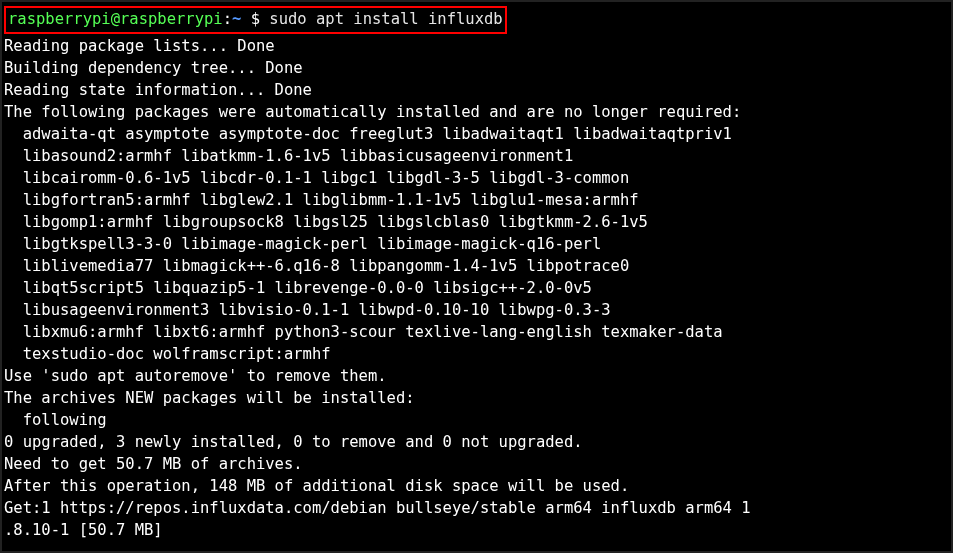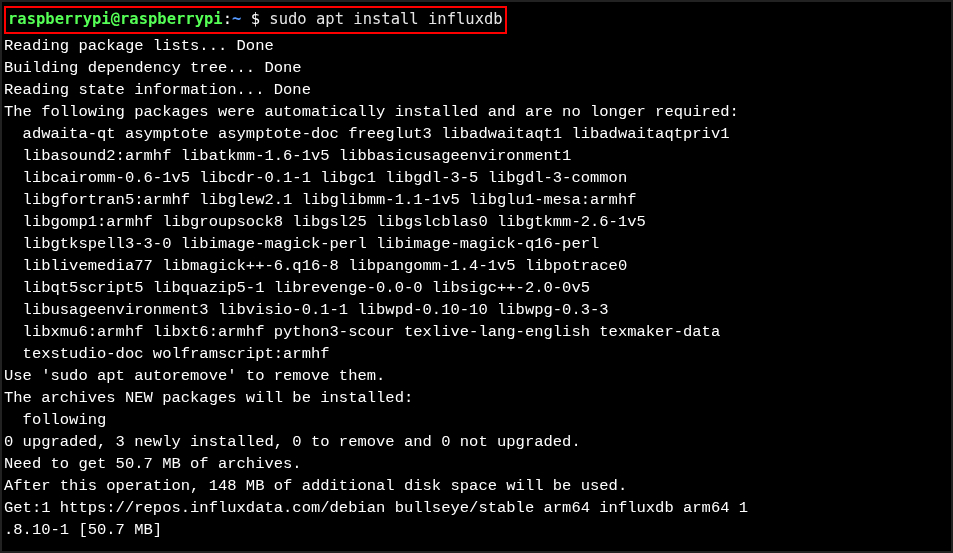--- a/index.html
+++ b/index.html
@@ -14,26 +14,26 @@
     overflow: hidden;
     padding: 4px 2px;
     border: 2px solid #222;
   }
   .highlight-box {
     border: 2px solid #ff0000;
     display: inline-block;
     padding: 0 2px 2px 2px;
     margin-bottom: 1px;
   }
-  .prompt-user { color: #55ff55; font-weight: bold; }
+  .prompt-user { color: #55ff55; font-weight: normal; }
   .prompt-colon { color: #fff; }
   .prompt-path { color: #5599ff; font-weight: bold; }
   .prompt-dollar { color: #fff; }
   .cmd { color: #e5e5e5; }
-  .output-line { white-space: pre; color: #fff; font-family: Liberation Mono, monospace; }
+  .output-line { white-space: pre; color: #fff; }
 </style>
 </head>
 <body>
 
 
 
 <div class="highlight-box">
   <span class="prompt-user">raspberrypi@raspberrypi</span><span class="prompt-colon">:</span><span class="prompt-path">~</span><span class="prompt-dollar"> $ </span><span class="cmd">sudo apt install influxdb</span>
 </div>
 

